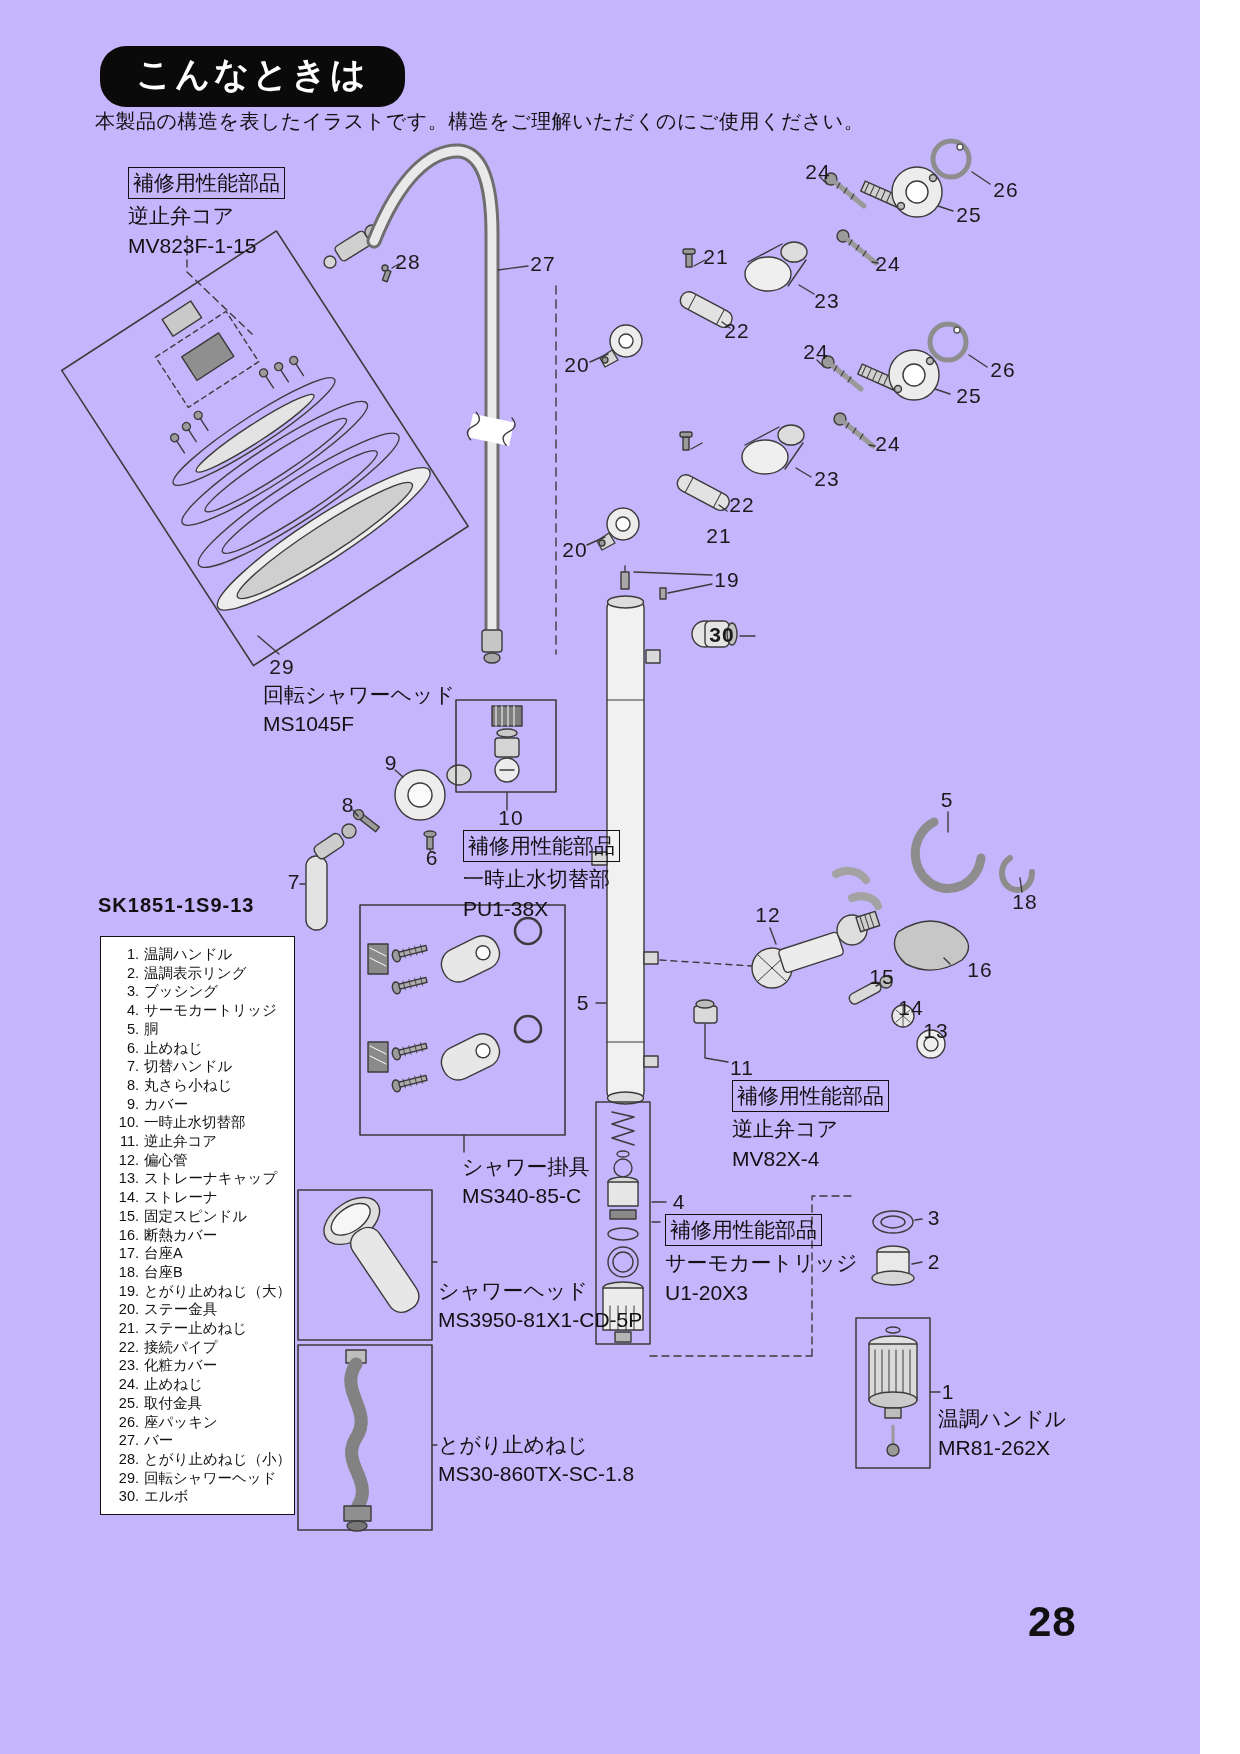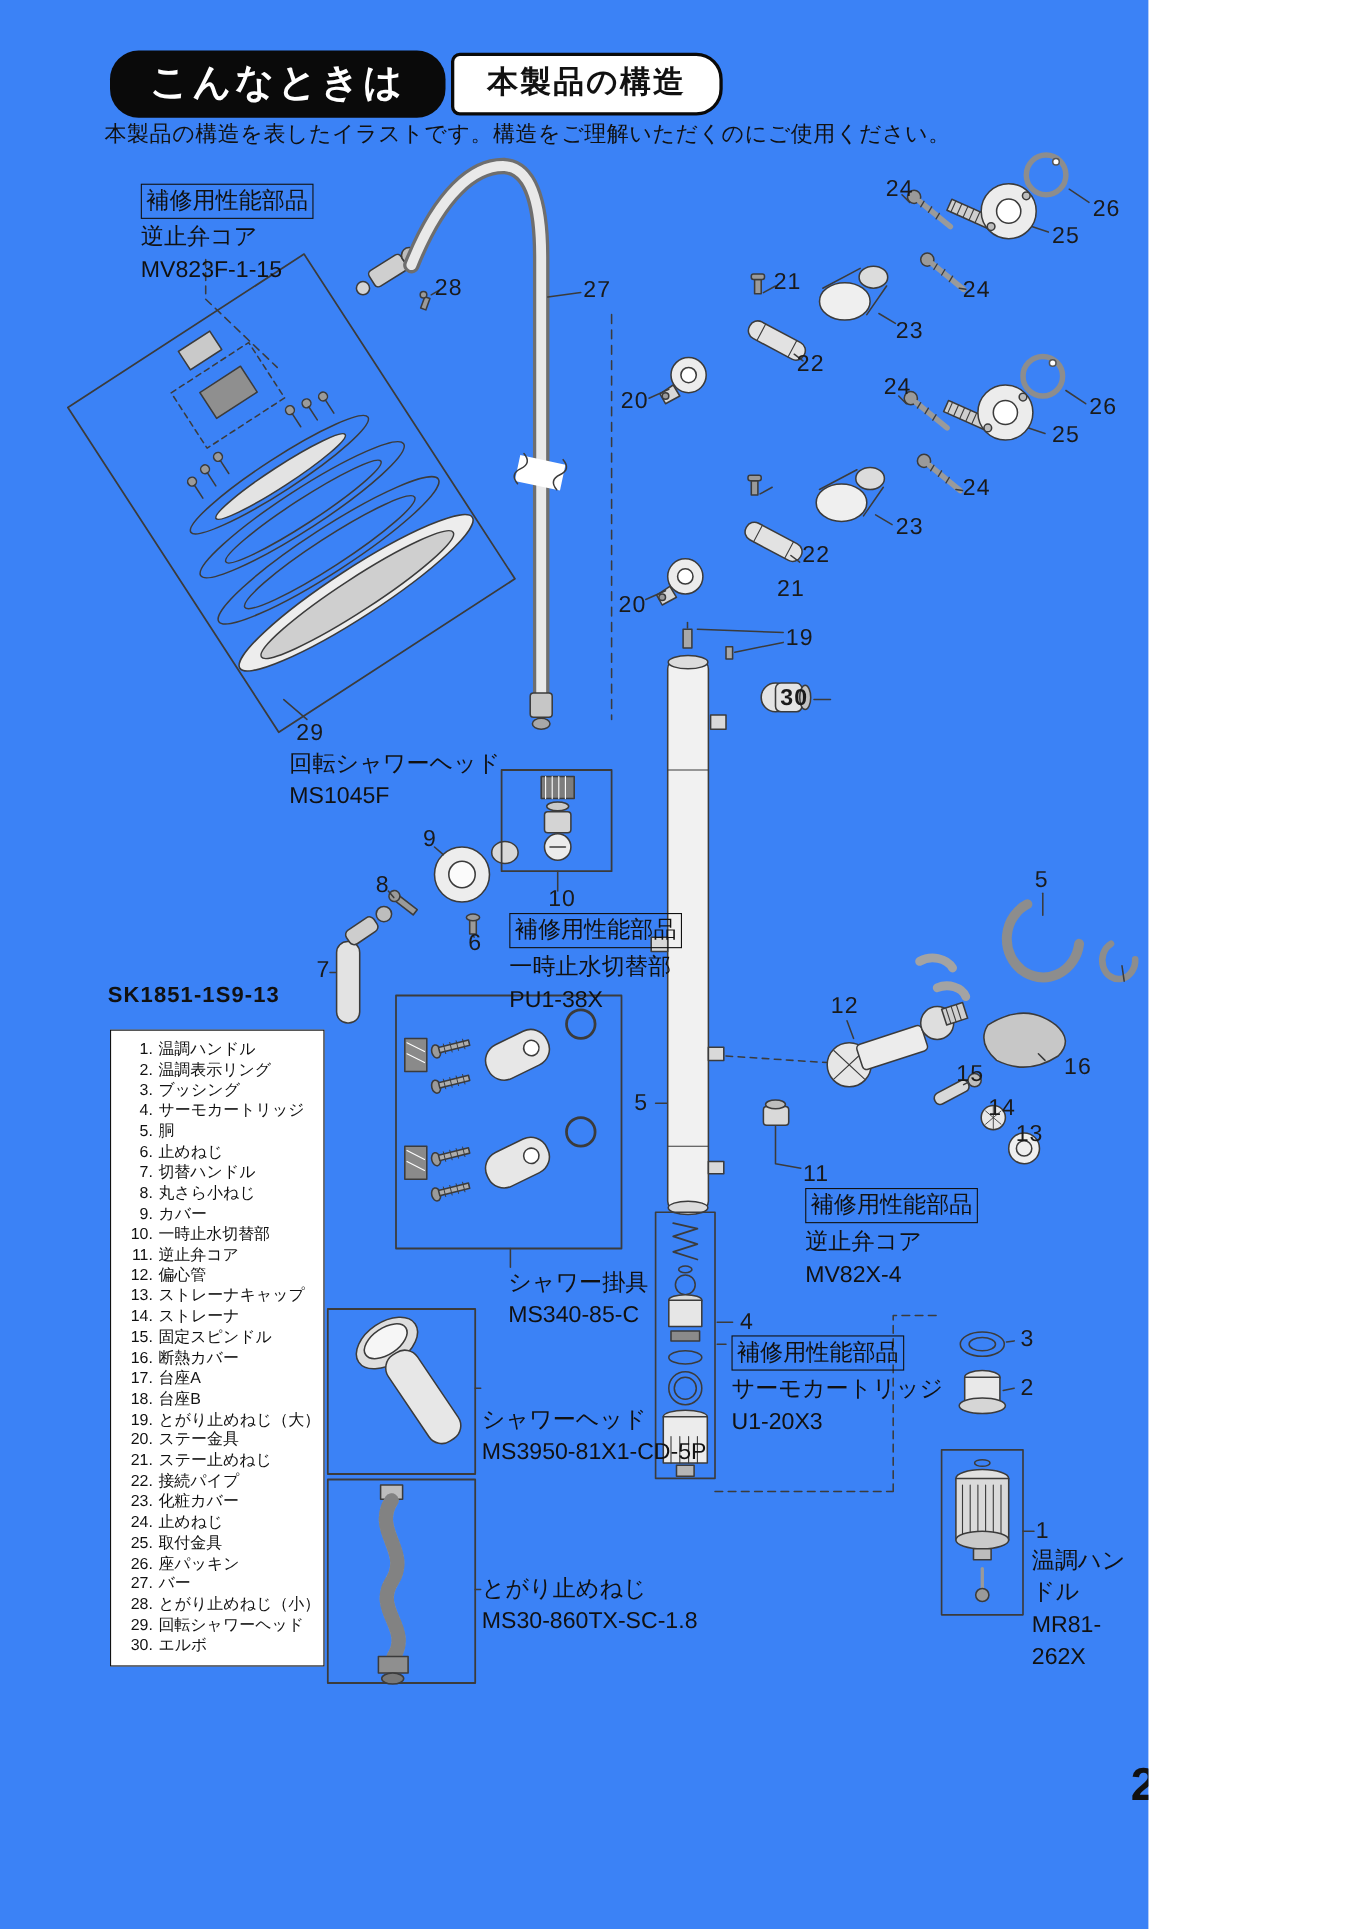--- a/index.html
+++ b/index.html
@@ -1,18 +1,18 @@
 <!DOCTYPE html>
 <html><head>
 <meta charset="utf-8">
 <style>
   * { margin:0; padding:0; box-sizing:border-box; }
   html,body { background:#fff; }
   .page {
-    position:relative; width:1044px; height:1754px; background:#3b82f6;
+    position:relative; width:1200px; height:1754px; background:#c4b5fd;
     font-family:"Liberation Sans","DejaVu Sans",sans-serif; color:#111; overflow:hidden;
   }
   .header { position:absolute; left:100px; top:46px; display:flex; align-items:center; gap:5px; }
   .banner {
     background:#0a0a0a; color:#fff; font-size:35px; font-weight:bold;
     padding:5px 36px 9px; border-radius:26px; letter-spacing:3px;
   }
   .section-box {
     border:3px solid #0a0a0a; border-radius:8px 24px 24px 8px;
     font-size:28px; font-weight:bold; padding:5px 30px 8px; letter-spacing:2px; background:#fff;
@@ -282,21 +282,20 @@
       <path d="M356,1364 C338,1392 374,1410 356,1438 C340,1464 374,1480 358,1506" stroke="#9a9a9a" stroke-width="13"></path>
       <path d="M356,1364 C338,1392 374,1410 356,1438 C340,1464 374,1480 358,1506" stroke="#6f6f6f" stroke-width="13" stroke-dasharray="2.5 3" opacity="0.55"></path>
       <rect x="344" y="1506" width="27" height="15" fill="#8f8f8f"></rect>
       <ellipse cx="357" cy="1526" rx="10" ry="5" fill="#777777"></ellipse>
       <path d="M432,1445 h5"></path>
     </g>
   </svg>
 
   <div class="header">
     <div class="banner">こんなときは</div>
-    <div class="section-box">本製品の構造</div>
   </div>
   <div class="intro">本製品の構造を表したイラストです。構造をご理解いただくのにご使用ください。</div>
 
   <div class="lbl" style="left:128px;top:167px">
     <div><span class="tag">補修用性能部品</span></div>
     <div>逆止弁コア</div>
     <div>MV823F-1-15</div>
   </div>
   <div class="lbl" style="left:263px;top:680px">
     <div>回転シャワーヘッド</div>
@@ -508,21 +507,21 @@
       <span class="callout" style="left: 575px; top: 550px;">20</span>
       <span class="callout" style="left: 727px; top: 580px;">19</span>
       <span class="callout" style="left: 722px; top: 635px; font-weight: bold;">30</span>
       <span class="callout" style="left: 282px; top: 667px;">29</span>
       <span class="callout" style="left: 391px; top: 763px;">9</span>
       <span class="callout" style="left: 348px; top: 805px;">8</span>
       <span class="callout" style="left: 511px; top: 818px;">10</span>
       <span class="callout" style="left: 432px; top: 858px;">6</span>
       <span class="callout" style="left: 294px; top: 882px;">7</span>
       <span class="callout" style="left: 947px; top: 800px;">5</span>
-      <span class="callout" style="left: 1025px; top: 902px; margin-left: 47px;">18</span>
+      <span class="callout" style="left: 1025px; top: 902px;">18</span>
       <span class="callout" style="left: 768px; top: 915px;">12</span>
       <span class="callout" style="left: 583px; top: 1003px;">5</span>
       <span class="callout" style="left: 882px; top: 977px;">15</span>
       <span class="callout" style="left: 956px; top: 970px; margin-left: 24px;">16</span>
       <span class="callout" style="left: 911px; top: 1008px;">14</span>
       <span class="callout" style="left: 936px; top: 1031px;">13</span>
       <span class="callout" style="left: 742px; top: 1068px;">11</span>
       <span class="callout" style="left: 679px; top: 1202px;">4</span>
       <span class="callout" style="left: 934px; top: 1218px;">3</span>
       <span class="callout" style="left: 934px; top: 1262px;">2</span>

